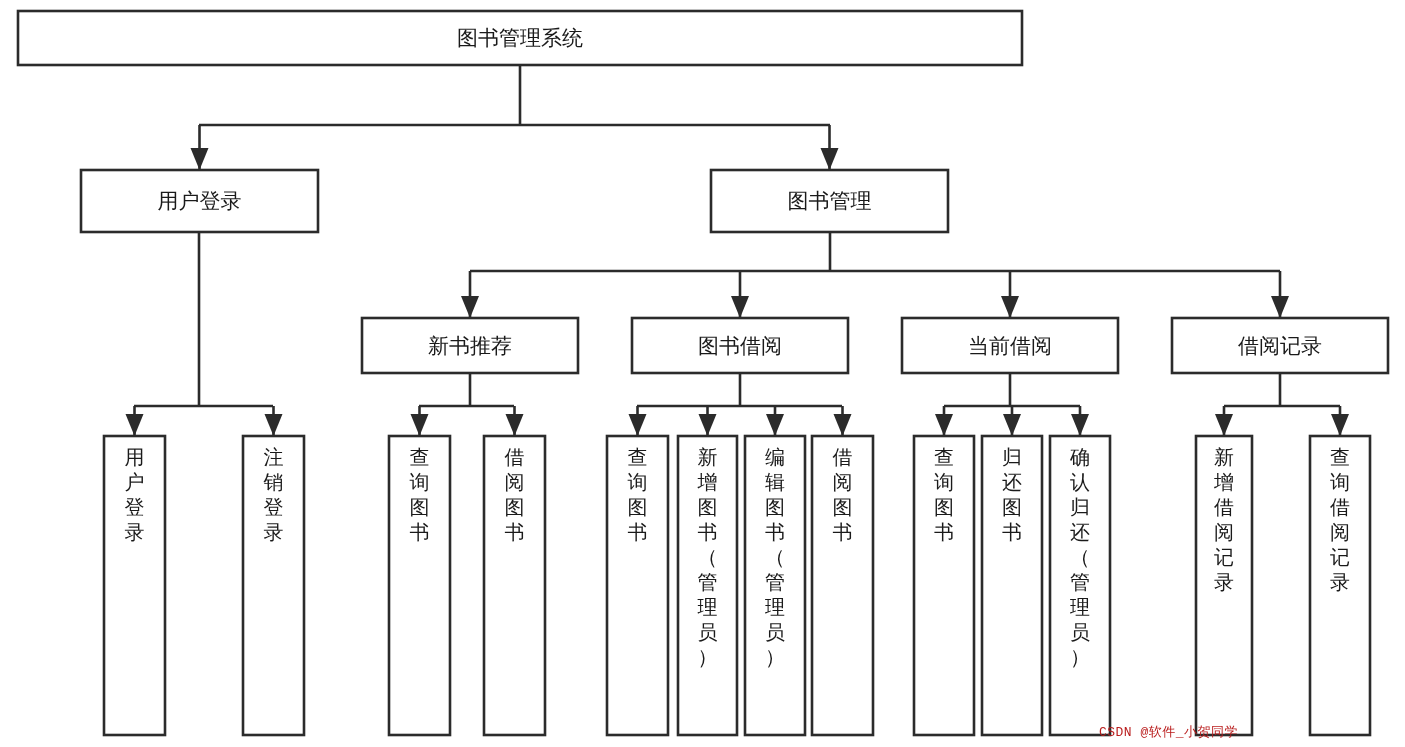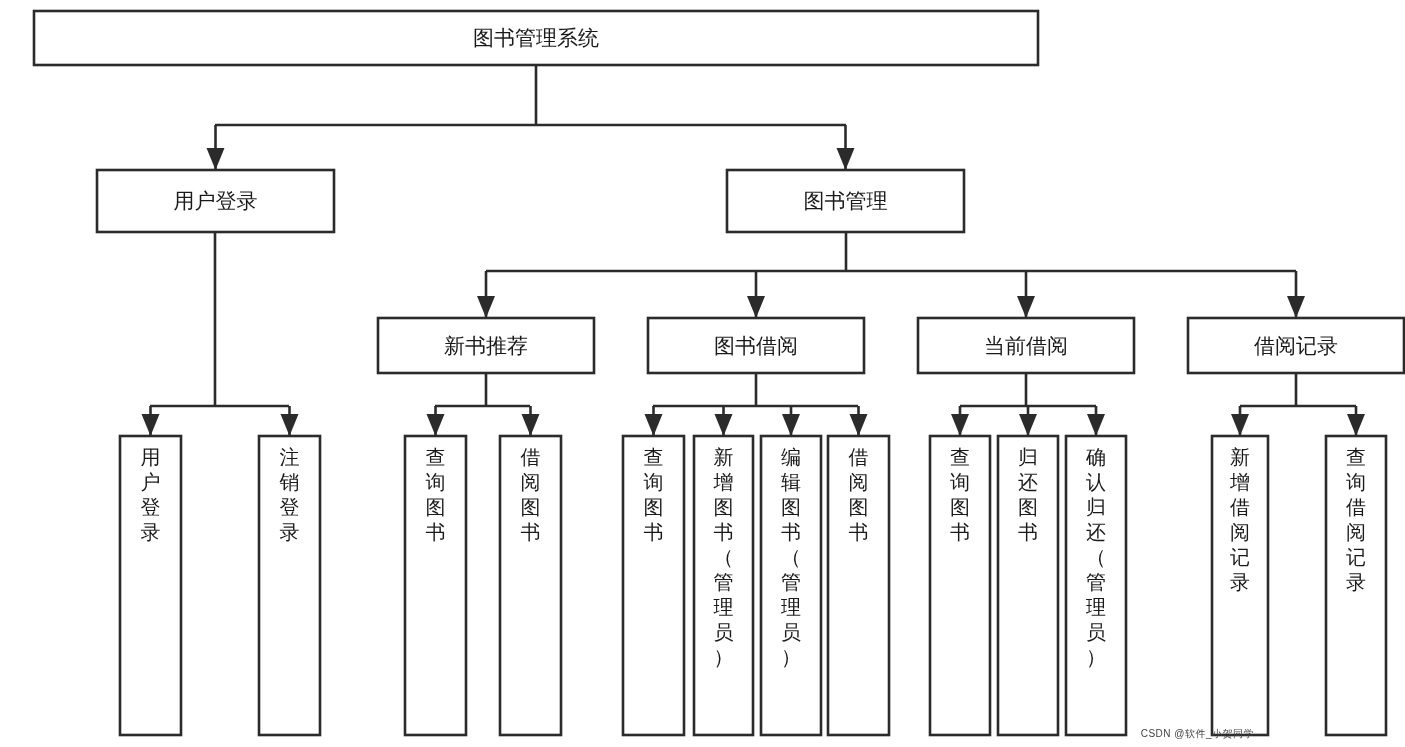--- a/index.html
+++ b/index.html
@@ -12,21 +12,20 @@
     width: 1405px;
     height: 747px;
     font-family: "DejaVu Sans", "Liberation Sans", sans-serif;
     overflow: hidden;
   }
   #diagram-root {
     position: relative;
     width: 1246px;
     height: 747px;
     background: #ffffff;
-    margin-left: 16px;
   }
   svg.flow {
     position: absolute;
     top: 0;
     left: 0;
     width: 1405px;
     height: 747px;
     display: block;
   }
   .node-box {
@@ -51,23 +50,23 @@
     text-anchor: middle;
     dominant-baseline: middle;
   }
   text.node-label.vertical {
     font-size: 20px;
   }
   .watermark {
     position: absolute;
     right: 8px;
     bottom: 6px;
-    font-family: Liberation Sans, sans-serif;
-    font-size: 10px;
-    color: #404040;
+    font-family: Liberation Mono, monospace;
+    font-size: 13px;
+    color: #b91c1c;
     white-space: nowrap;
     letter-spacing: 0.5px;
     pointer-events: none;
   }
 </style>
 </head>
 <body>
 
 <div id="diagram-root">
 

